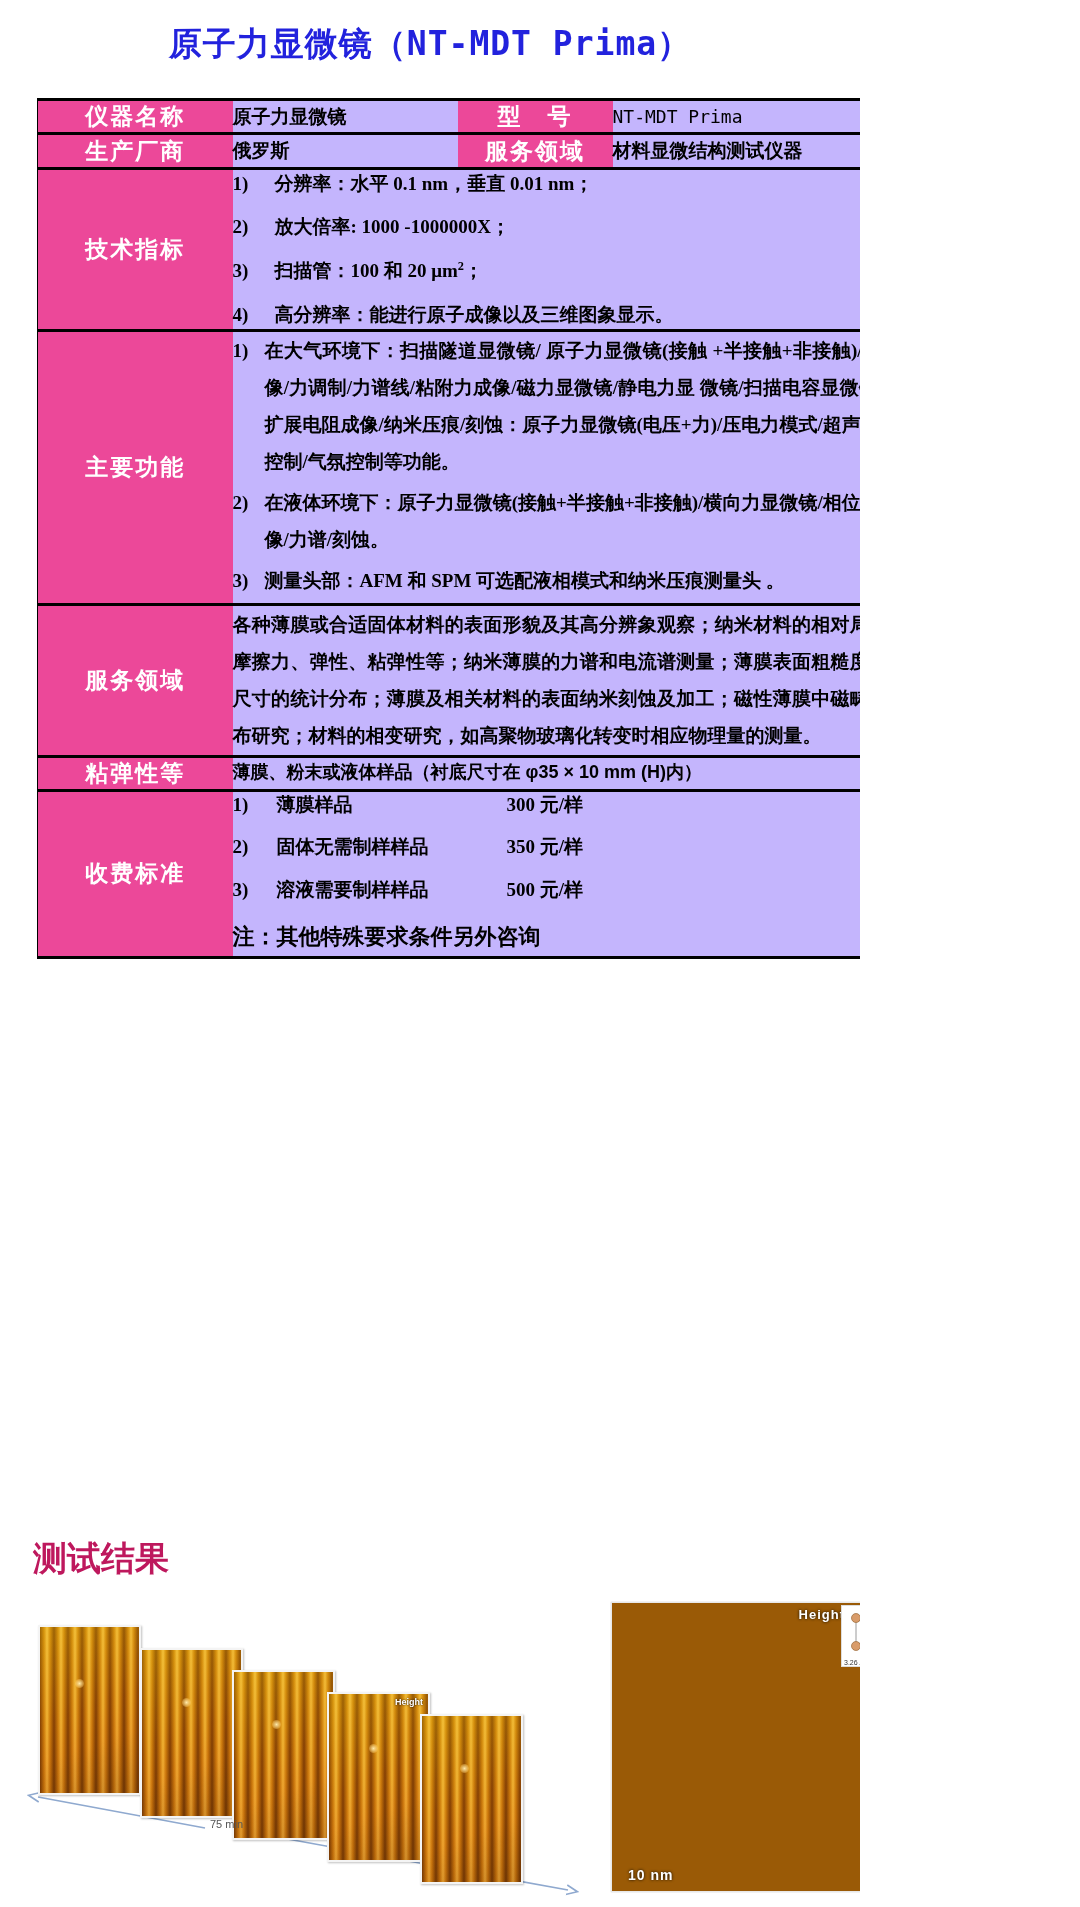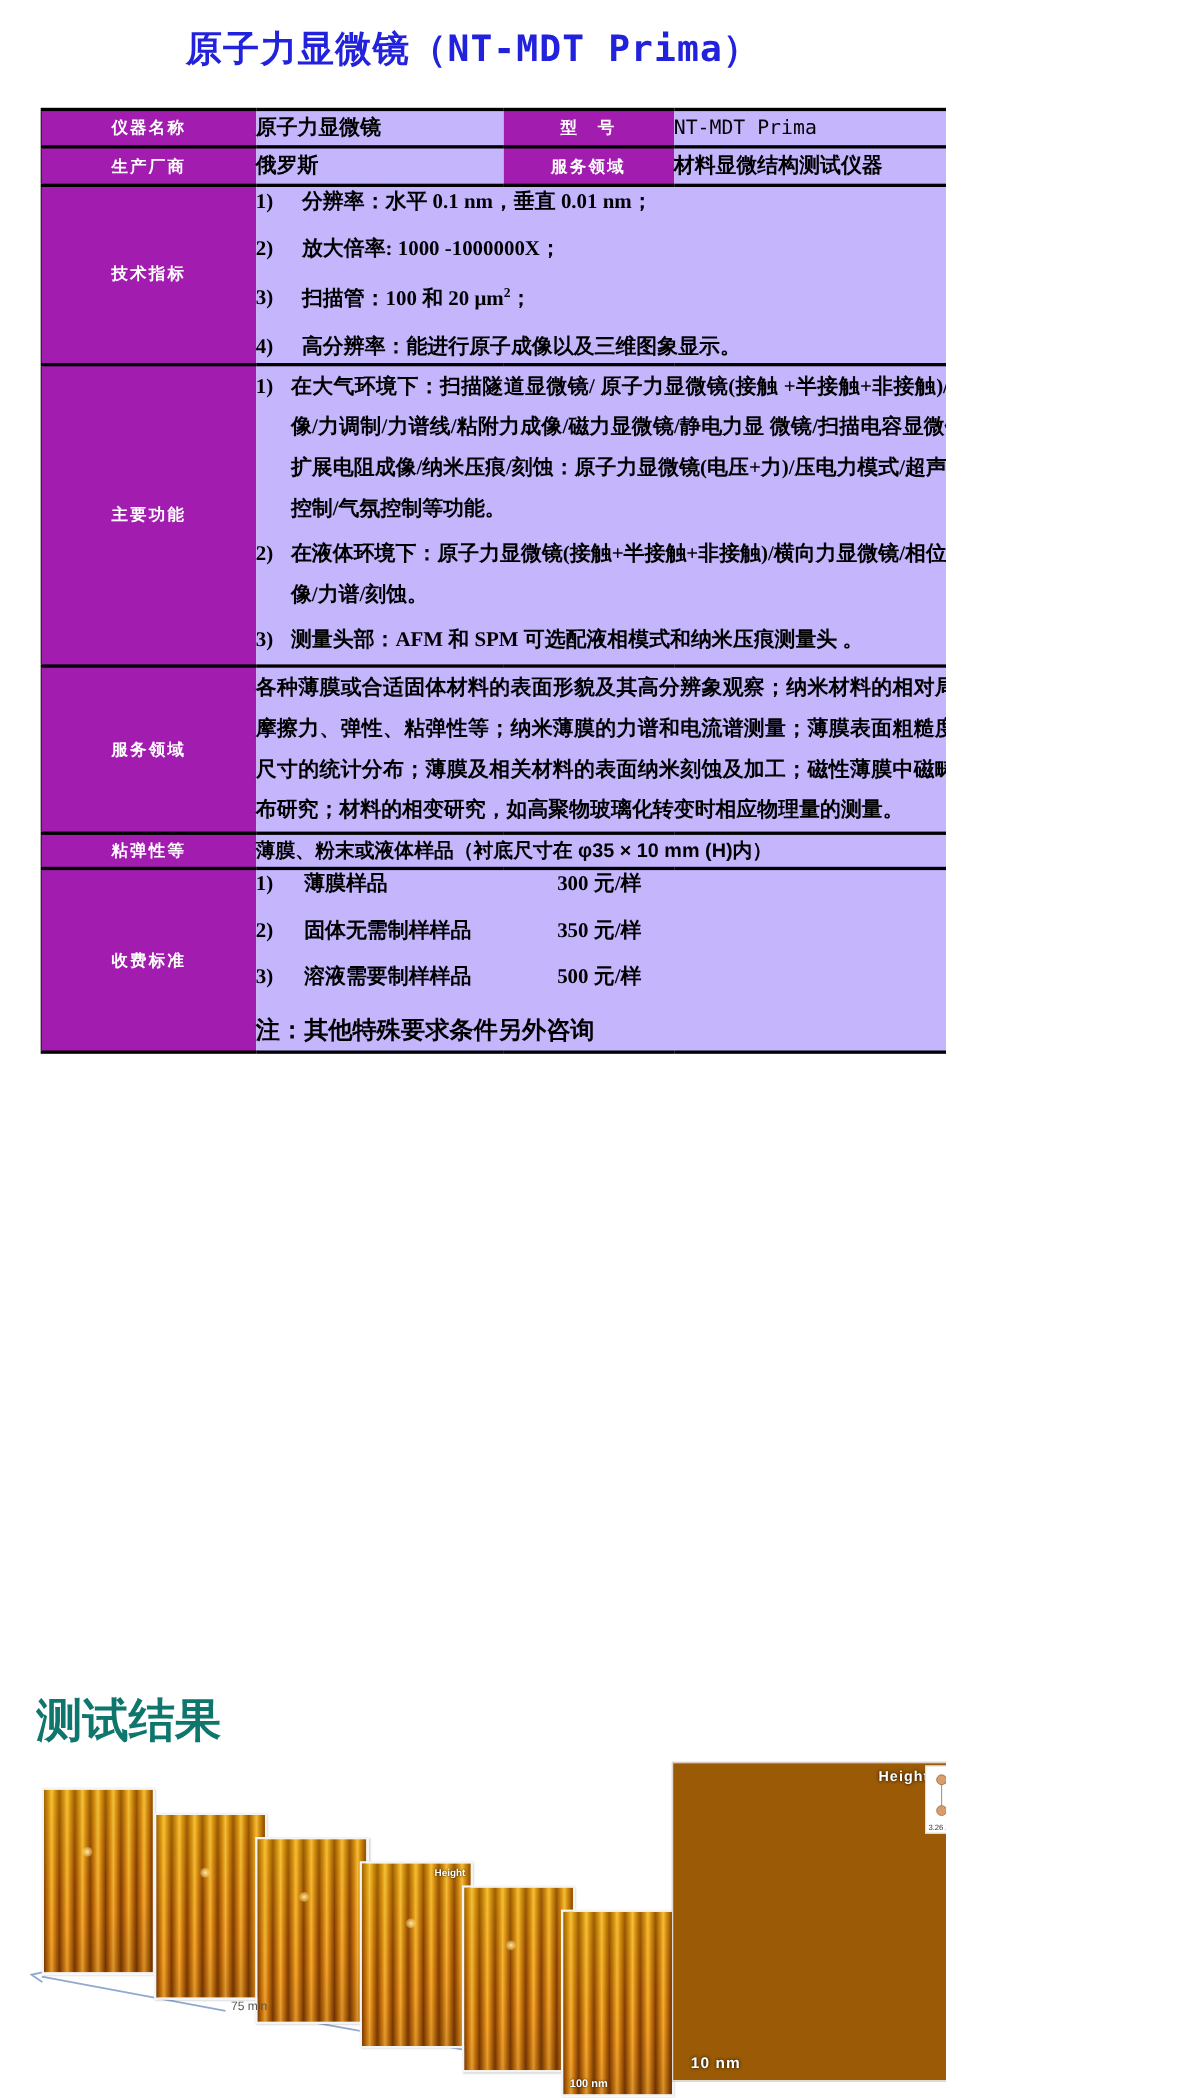--- a/index.html
+++ b/index.html
@@ -48,26 +48,26 @@
   .spec-table tr { border-bottom: 3px solid #000; }
   .spec-table tr:last-child { border-bottom: none; }
 
   .spec-table td {
     vertical-align: middle;
     padding: 0;
   }
 
   
   .hcell {
-    background: #a21caf;
+    background: #ec4899;
     color: #ffffff;
     text-align: center;
     font-family: "Liberation Sans", "DejaVu Sans", sans-serif;
     font-weight: bold;
-    font-size: 15px;
+    font-size: 23px;
     letter-spacing: 2px;
     padding: 12px 4px;
   }
 
   .vcell {
     background: #c4b5fd;
     color: #000000;
     font-family: "Liberation Serif", "DejaVu Serif", serif;
     font-weight: bold;
     font-size: 19px;
@@ -146,24 +146,24 @@
     margin-top: 4px;
   }
 
   sup { font-size: 0.65em; vertical-align: super; }
 
   
   .results-title {
     position: absolute;
     left: 33px;
     top: 1536px;
-    color: #0f766e;
+    color: #be185d;
     font-family: Liberation Sans, sans-serif;
     font-weight: bold;
-    font-size: 42px;
+    font-size: 34px;
   }
 
   .figures {
     position: absolute;
     left: 0;
     top: 1600px;
     width: 1080px;
     height: 300px;
   }
 
@@ -438,23 +438,20 @@
 
       <div class="afm-panel" style="left:307px; top:92px; width:103px; height:170px;">
         <span class="dot" style="left:40px; top:50px;"></span>
         <span class="corner-lbl">Height</span>
       </div>
 
       <div class="afm-panel" style="left:400px; top:114px; width:103px; height:170px;">
         <span class="dot" style="left:38px; top:48px;"></span>
       </div>
 
-      <div class="afm-panel" style="left:490px; top:136px; width:103px; height:170px;">
-        <span class="scale-lbl">100 nm</span>
-      </div>
 
       <div class="time-lbl">75 min</div>
     </div>
 
     <div class="afm-big">
       <span class="hgt-lbl">Height</span>
       <span class="nm-lbl">10 nm</span>
 
       <div class="inset">
         <svg viewBox="0 0 62 62" width="62" height="62">

